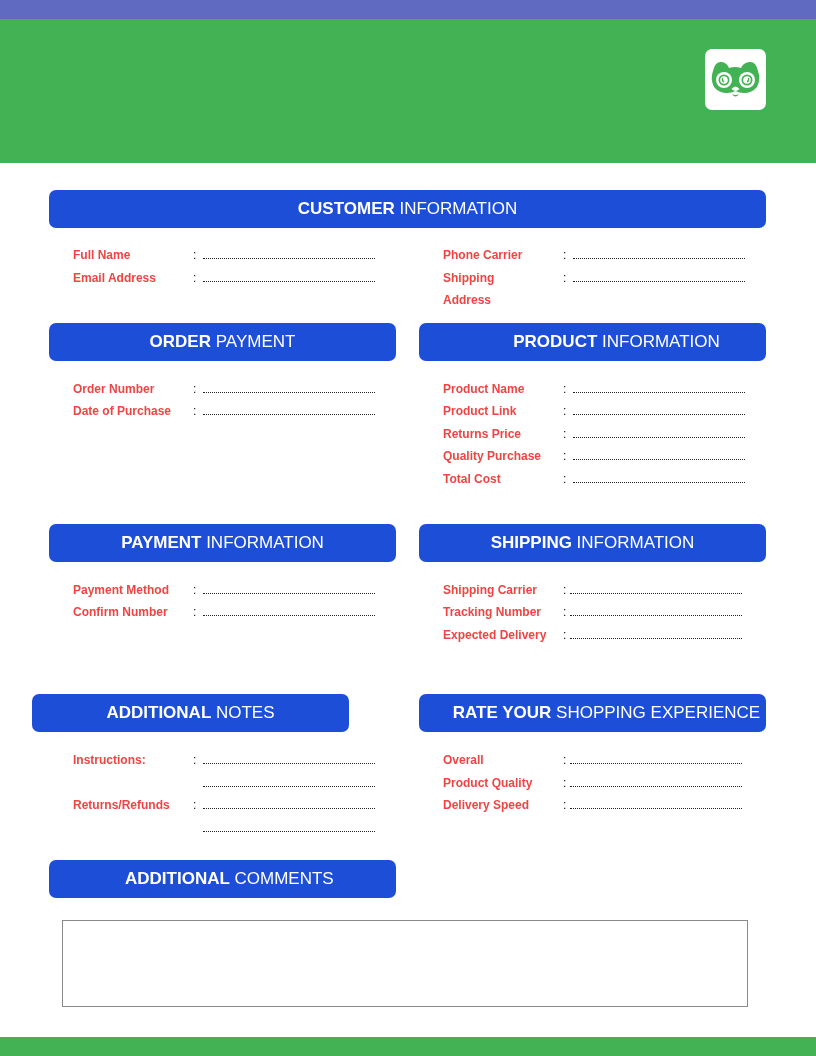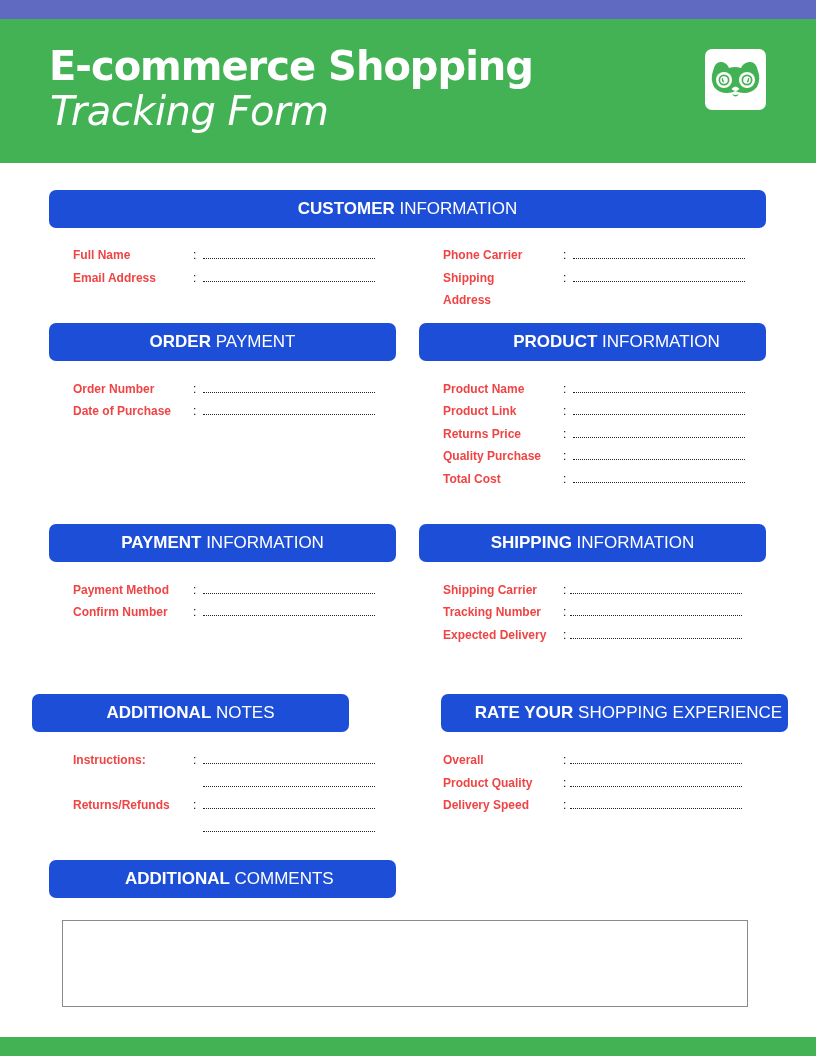--- a/index.html
+++ b/index.html
@@ -24,22 +24,20 @@
 
     .comments-box { position: absolute; left: 62px; top: 920px; width: 686px; height: 87px; border: 1px solid #8a8a8a; background: #ffffff; }
     .footer { position: absolute; left: 0; top: 1037px; width: 816px; height: 19px; background: #43b254; }
   </style>
 </head>
 <body>
 
 <div class="top-bar"></div>
 
 <div class="header">
-  <div class="title-main">E-commerce Shopping</div>
-  <div class="title-sub">Tracking Form</div>
   <div class="logo">
     <svg viewBox="0 0 61 61" xmlns="http://www.w3.org/2000/svg">
 
       <path d="M8 22 Q10 12 17 13 Q22 14 24 19 Q30 17 36 19 Q38 14 44 13 Q51 12 53 22 Q56 30 52 38 Q47 44 39 44 Q34 44 30.5 42 Q27 44 22 44 Q14 44 9 38 Q5 30 8 22 Z" fill="#43b254"></path>
 
       <circle cx="19" cy="31" r="8" fill="#ffffff"></circle>
       <circle cx="19" cy="31" r="5.5" fill="#43b254"></circle>
       <circle cx="19" cy="31" r="3.8" fill="#ffffff"></circle>
       <circle cx="42" cy="31" r="8" fill="#ffffff"></circle>
       <circle cx="42" cy="31" r="5.5" fill="#43b254"></circle>
@@ -139,21 +137,21 @@
 <div class="field" style="left:61px; top:751px;">Instructions:</div>
 <div class="colon" style="left:193px; top:751px;">:</div>
 <div class="dots" style="left:203px; top:751px;"></div>
 <div class="dots" style="left:203px; top:774px;"></div>
 
 <div class="field" style="left:61px; top:796px;">Returns/Refunds</div>
 <div class="colon" style="left:193px; top:796px;">:</div>
 <div class="dots" style="left:203px; top:796px;"></div>
 <div class="dots" style="left:203px; top:819px;"></div>
 
-<div class="section-bar" style="left:441px; top:694px; width:347px; padding-left:28px;">
+<div class="section-bar" style="left:419px; top:694px; width:347px; padding-left:28px;">
   <span class="bold">RATE YOUR</span><span class="light"> SHOPPING EXPERIENCE</span>
 </div>
 <div class="field" style="left:431px; top:751px;">Overall</div>
 <div class="colon" style="left:563px; top:751px;">:</div>
 <div class="dots" style="left:570px; top:751px;"></div>
 
 <div class="field" style="left:431px; top:774px;">Product Quality</div>
 <div class="colon" style="left:563px; top:774px;">:</div>
 <div class="dots" style="left:570px; top:774px;"></div>
 

